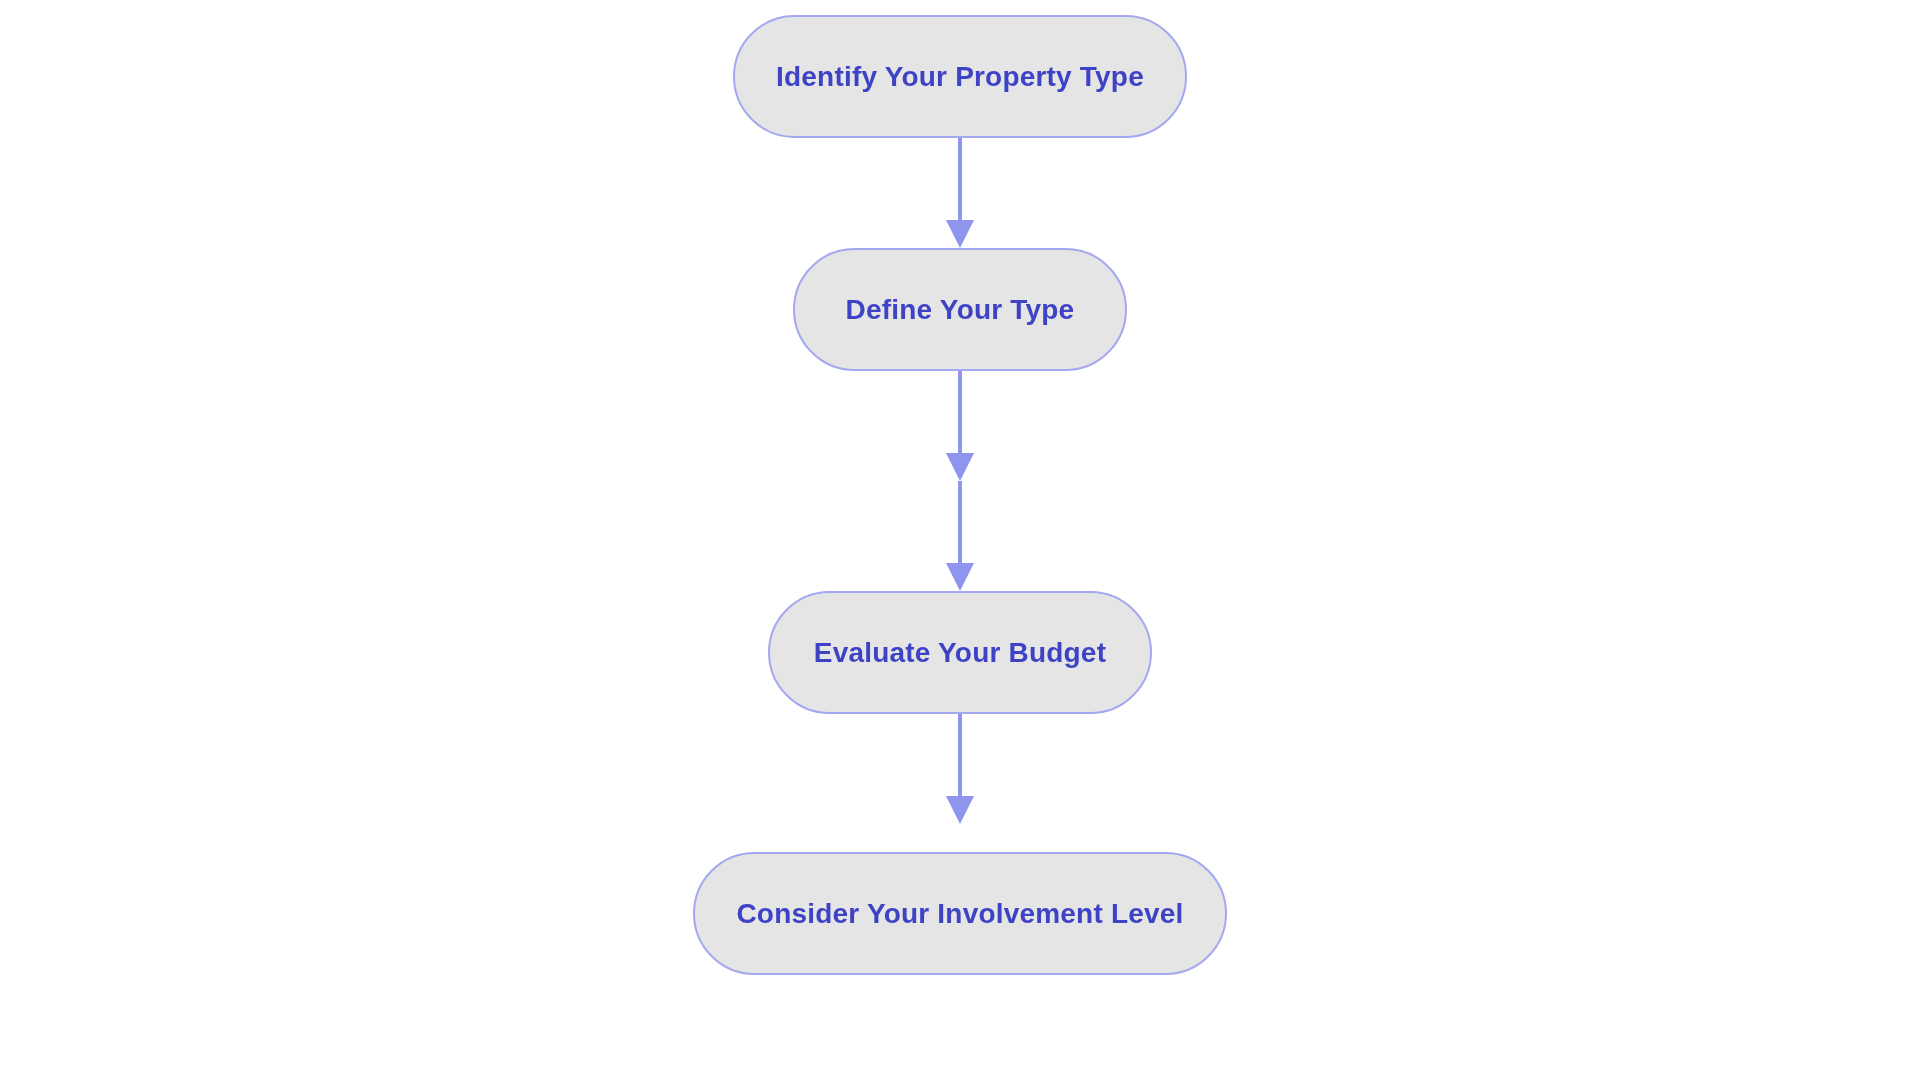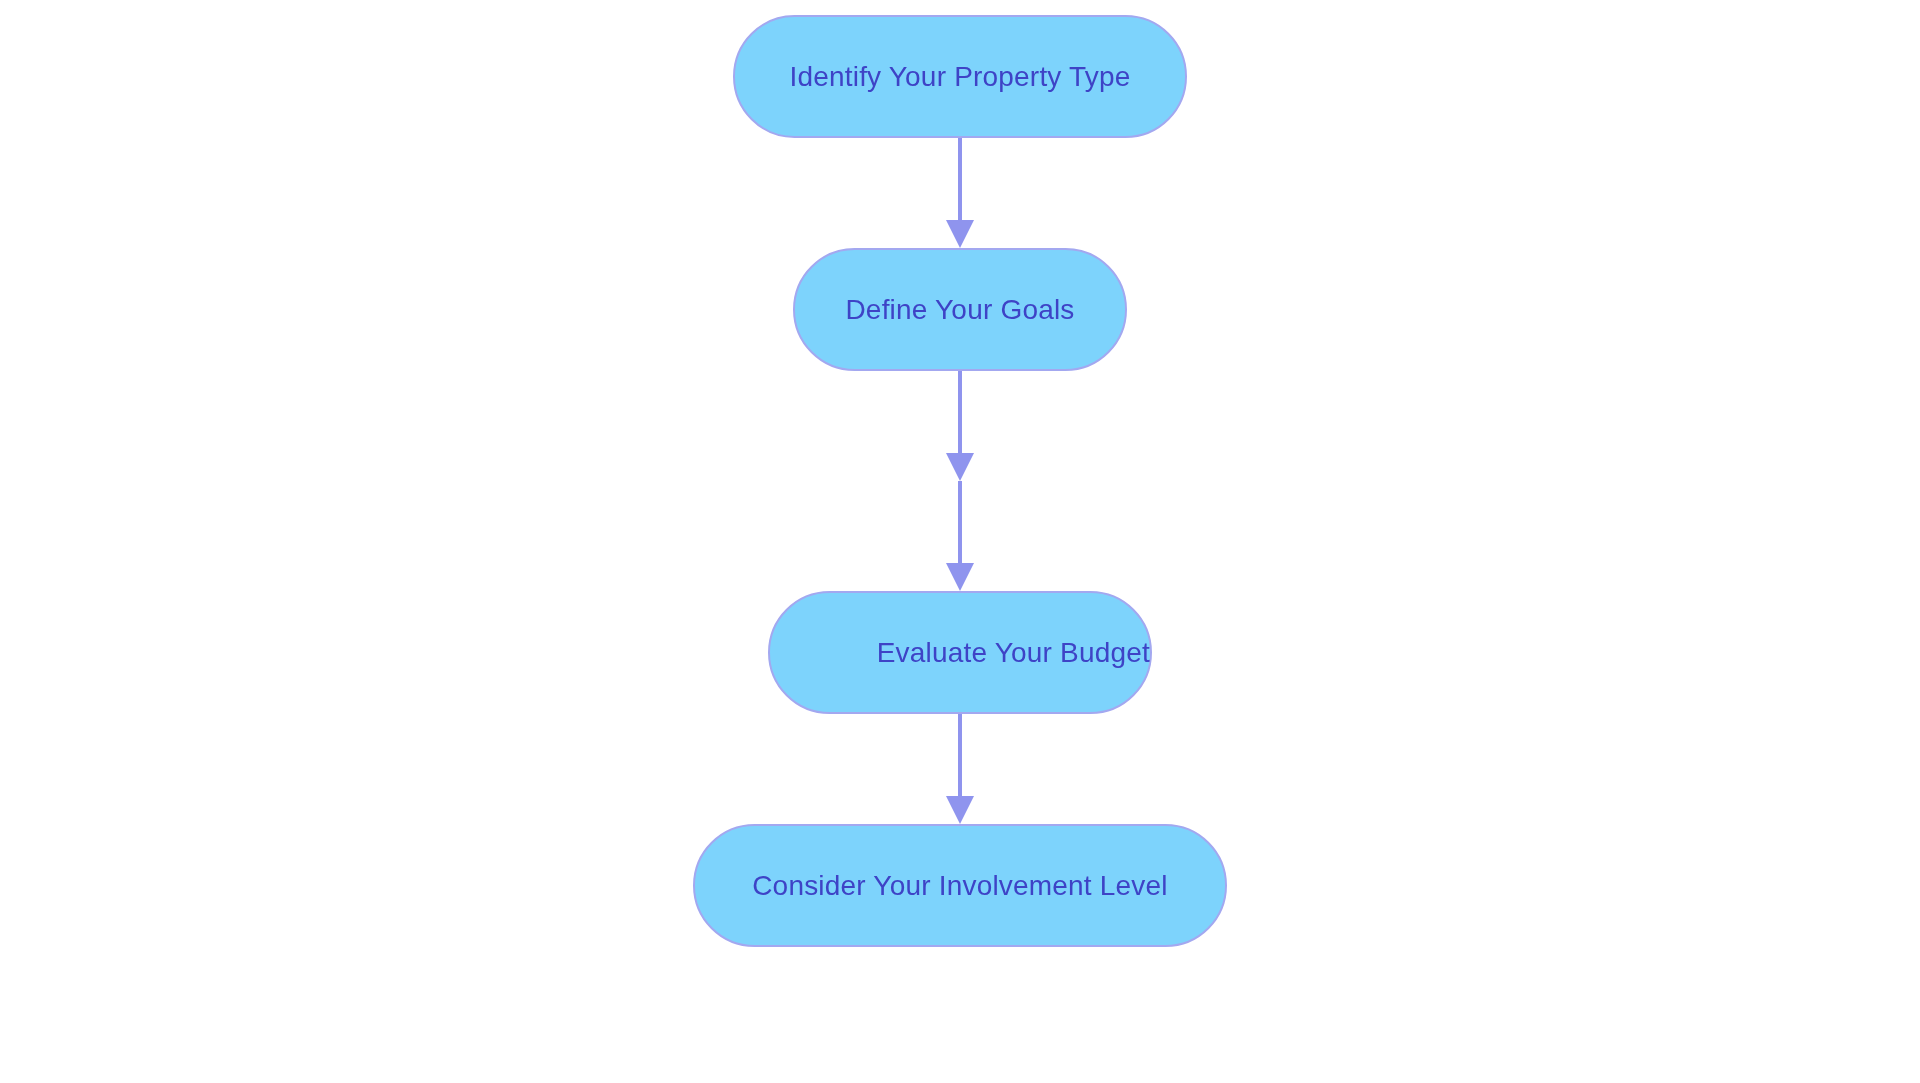--- a/index.html
+++ b/index.html
@@ -16,37 +16,38 @@
     display: flex;
     flex-direction: column;
     align-items: center;
     padding-top: 15px;
     box-sizing: border-box;
     overflow: hidden;
   }
   .node {
     height: 123px;
     border-radius: 62px;
-    background: #7dd3fc;
+    background: #e5e5e5;
     border: 2px solid #a3a8f0;
     box-sizing: border-box;
     display: flex;
     align-items: center;
     justify-content: center;
     color: #3e43c6;
     font-size: 28px;
     letter-spacing: 0.2px;
     white-space: nowrap;
     flex: 0 0 auto;
+    font-weight: bold;
   }
   .n1 { width: 454px; }
   .n2 { width: 334px; }
   .n3 { width: 390px; }
-  .n4 { width: 384px; justify-content: flex-end; }
-  .n5 { width: 534px; }
+  .n4 { width: 384px; }
+  .n5 { width: 534px; margin-top: 28px; }
   .arrow {
     height: 110px;
     width: 32px;
     flex: 0 0 auto;
     display: flex;
     align-items: stretch;
     justify-content: center;
   }
   .arrow svg { display: block; }
 </style>
@@ -60,21 +61,21 @@
   </div>
 
   <div class="arrow">
     <svg width="32" height="110" viewBox="0 0 32 110">
       <line x1="16" y1="0" x2="16" y2="84" stroke="#8f94ee" stroke-width="4"></line>
       <polygon points="2,82 30,82 16,110" fill="#8f94ee"></polygon>
     </svg>
   </div>
 
   <div class="node n2">
-    <span>Define Your Goals</span>
+    <span>Define Your Type</span>
   </div>
 
   <div class="arrow">
     <svg width="32" height="110" viewBox="0 0 32 110">
       <line x1="16" y1="0" x2="16" y2="84" stroke="#8f94ee" stroke-width="4"></line>
       <polygon points="2,82 30,82 16,110" fill="#8f94ee"></polygon>
     </svg>
   </div>
 
 

